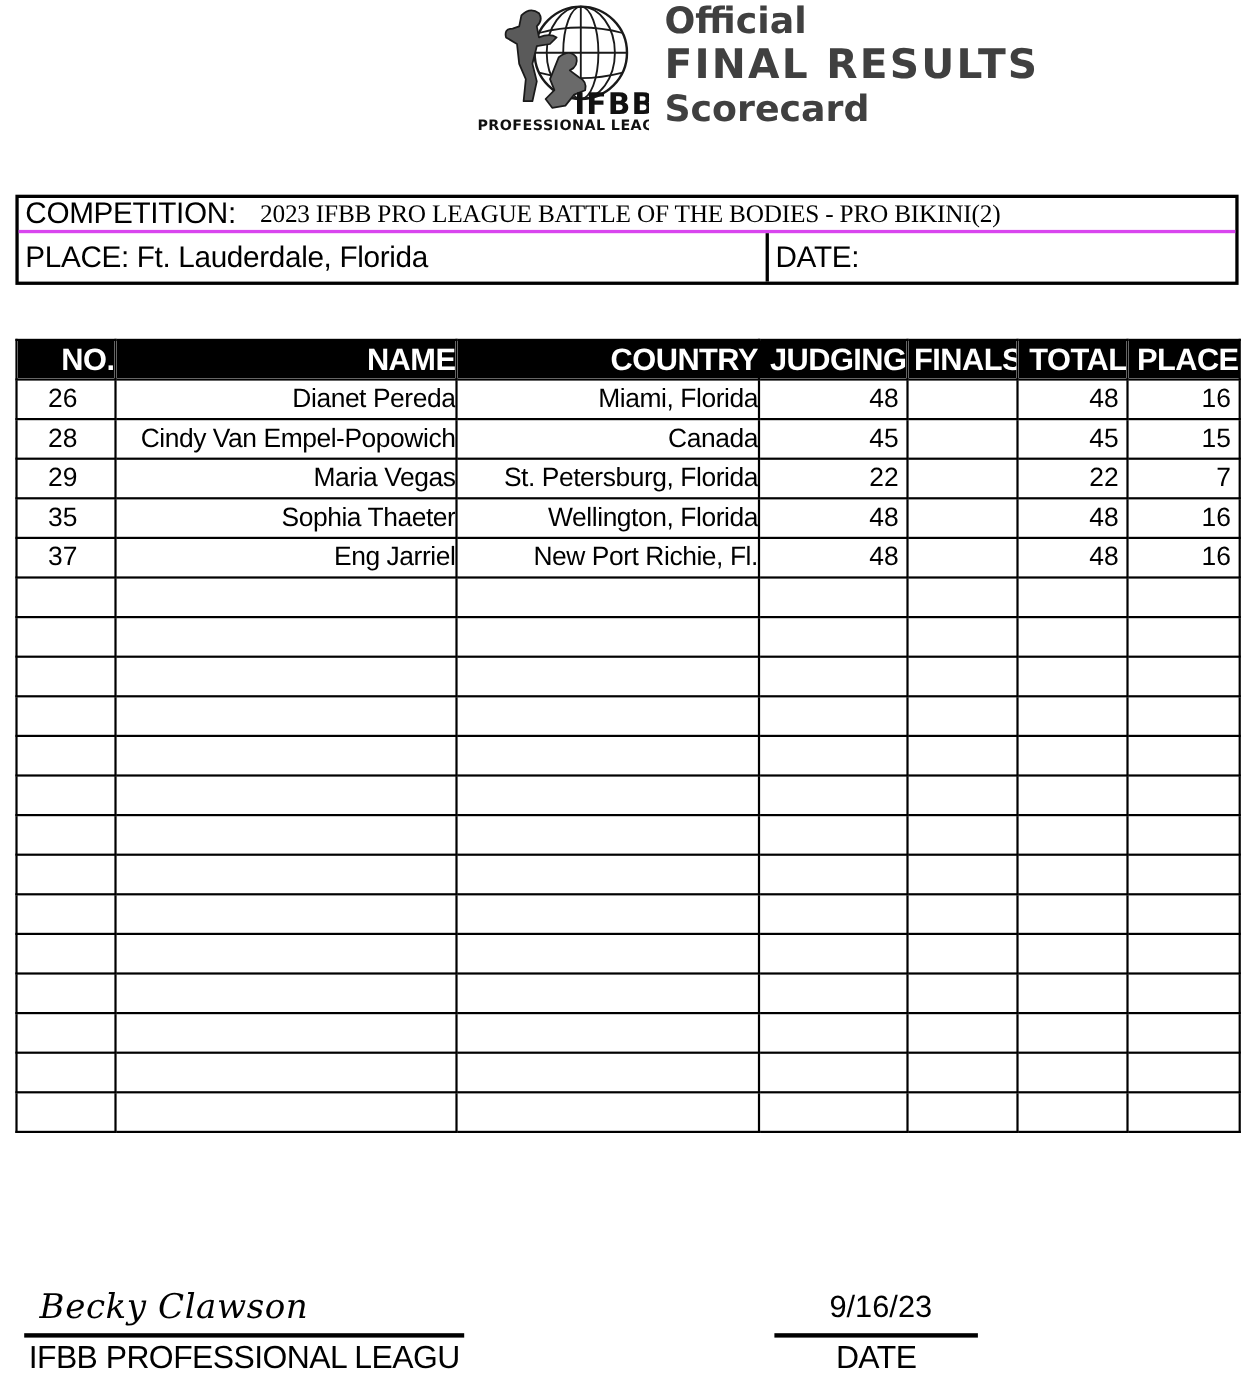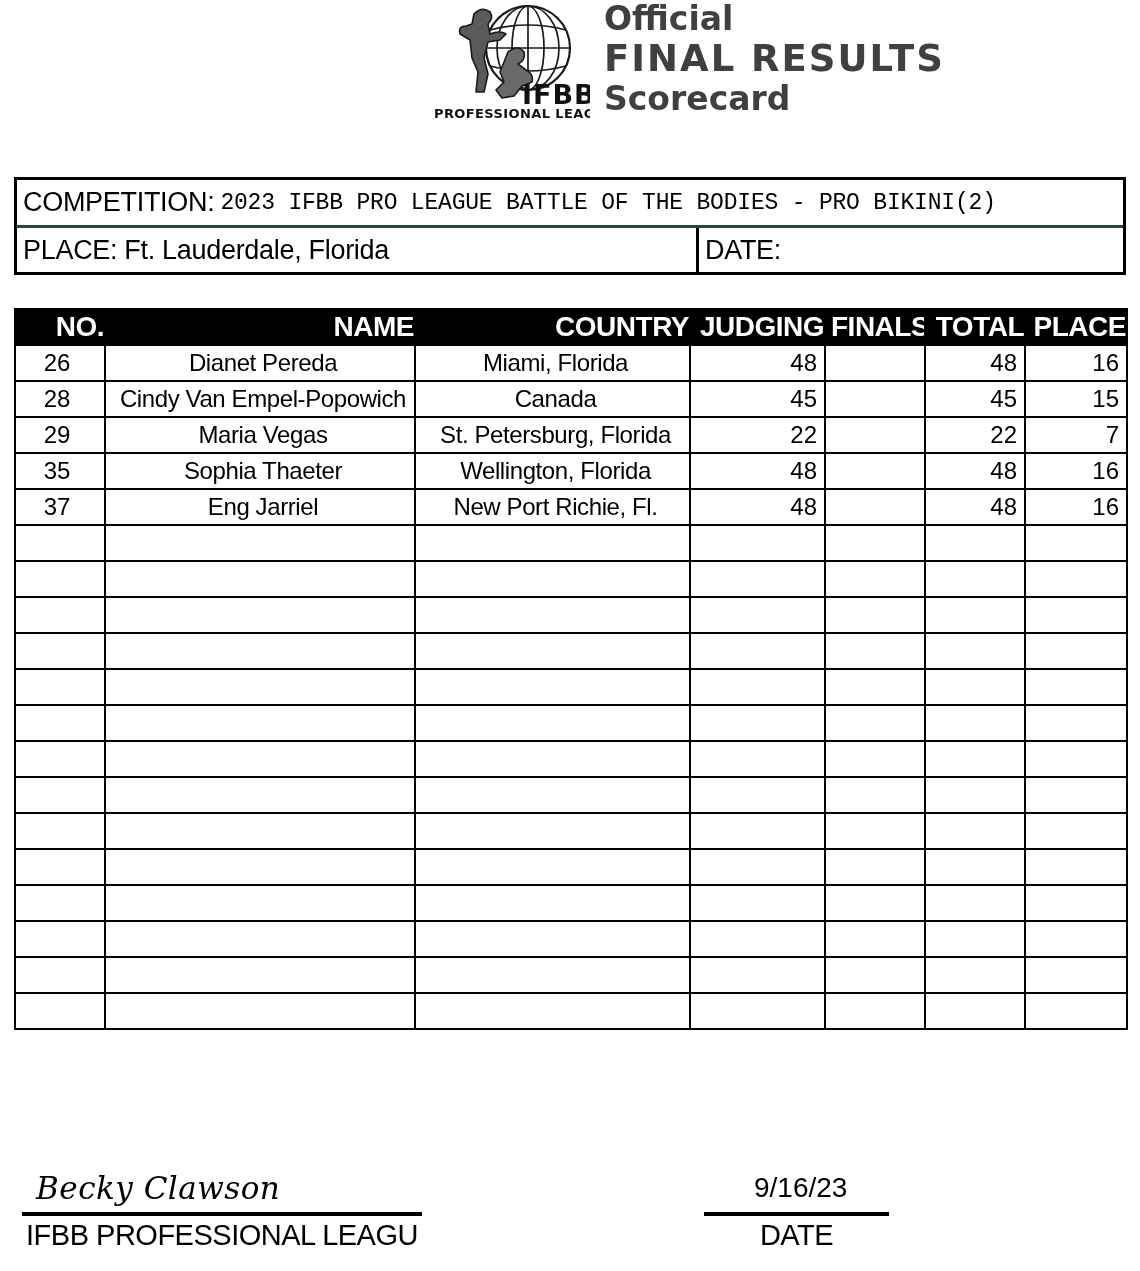--- a/index.html
+++ b/index.html
@@ -66,22 +66,22 @@
     width: 1112px;
     border: 3px solid #000;
     box-sizing: border-box;
     background: #fff;
   }
   .info-row {
     display: flex;
     box-sizing: border-box;
   }
   .info-row.first {
-    border-bottom: 3px solid #14532d;
-    height: 48px;
+    border-bottom: 3px solid #d946ef;
+    height: 32px;
   }
   .info-row.second {
     height: 44px;
   }
   .info-cell {
     display: flex;
     align-items: center;
     padding: 0 6px;
     box-sizing: border-box;
     white-space: nowrap;
@@ -94,23 +94,23 @@
   .cell-date {
     flex: 1 1 auto;
   }
   .lbl-big {
     font-size: 27px;
     font-family: "Liberation Sans", sans-serif;
     letter-spacing: -0.3px;
   }
   .val-comp {
     font-size: 23px;
-    font-family: Liberation Mono, monospace;
+    font-family: Liberation Serif, serif;
     letter-spacing: -0.2px;
-    margin-left: 6px;
+    margin-left: 22px;
   }
   .val-plain {
     font-size: 27px;
     margin-left: 7px;
     letter-spacing: -0.3px;
   }
 
   
   .results-table {
     position: absolute;
@@ -147,21 +147,21 @@
     font-family: "Liberation Sans", sans-serif;
     vertical-align: middle;
     white-space: nowrap;
     overflow: hidden;
   }
   td.c-no {
     text-align: center;
     padding-right: 6px;
   }
   td.c-name, td.c-country {
-    text-align: center;
+    text-align: right;
     padding-left: 6px;
     letter-spacing: -0.4px;
   }
   td.c-num {
     text-align: right;
     padding-right: 7px;
   }
 
   col.w-no      { width: 90px; }
   col.w-name    { width: 310px; }

